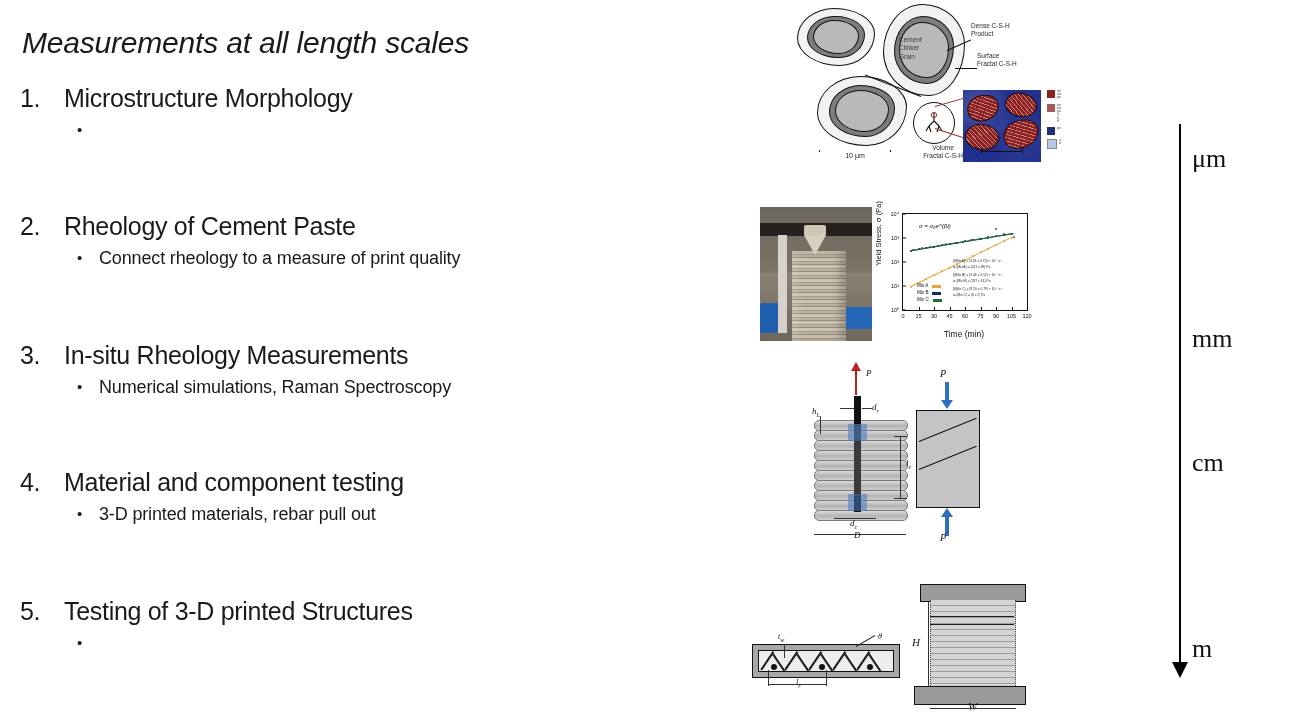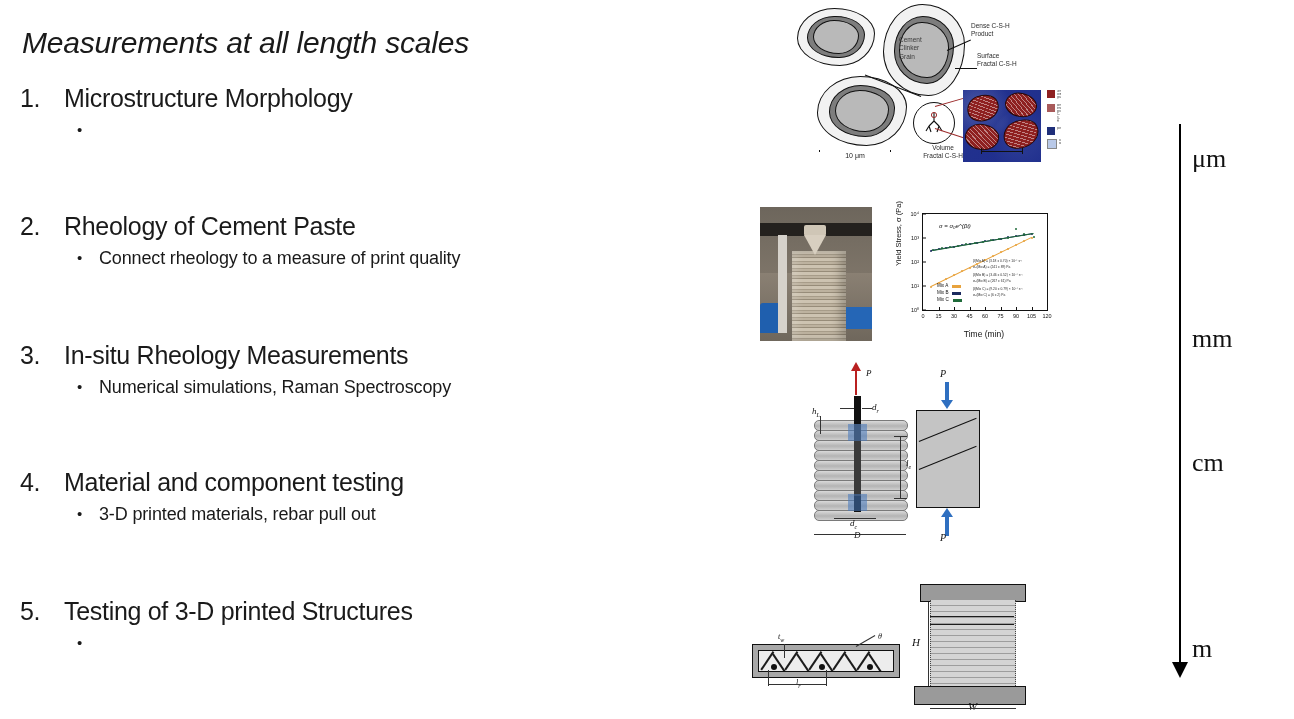--- a/index.html
+++ b/index.html
@@ -227,21 +227,21 @@
     border-left: 11px solid transparent; border-right: 11px solid transparent;
     border-top: 20px solid #d8cfc0;
   }
   #ph-wall {
     left: 32px; top: 44px; width: 54px; height: 90px;
     background: repeating-linear-gradient(180deg,
       #cdc3b1 0 3px, #a79c89 3px 4px, #bdb29f 4px 6px, #978c79 6px 7px);
     box-shadow: inset -6px 0 10px rgba(0,0,0,0.22), inset 5px 0 8px rgba(255,255,255,0.16);
   }
 
-  #fig-chart { position: absolute; left: 880px; top: 205px; width: 178px; height: 140px; }
+  #fig-chart { position: absolute; left: 860px; top: 205px; width: 178px; height: 140px; }
   #chart-plot {
     position: absolute; left: 42px; top: 8px; width: 124px; height: 96px;
     border: 1px solid #111; background: #fff;
   }
   #chart-ylabel {
     position: absolute; left: -30px; top: 24px;
     width: 96px; text-align: center;
     transform: rotate(-90deg); transform-origin: center center;
     font-size: 7.5px; color: #111;
   }

